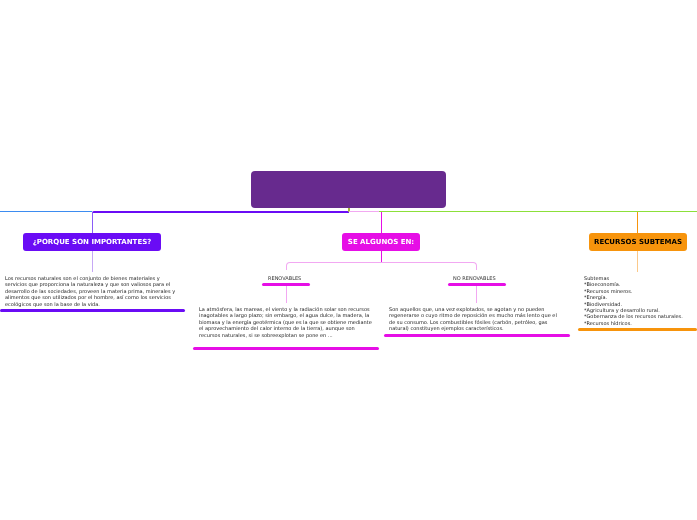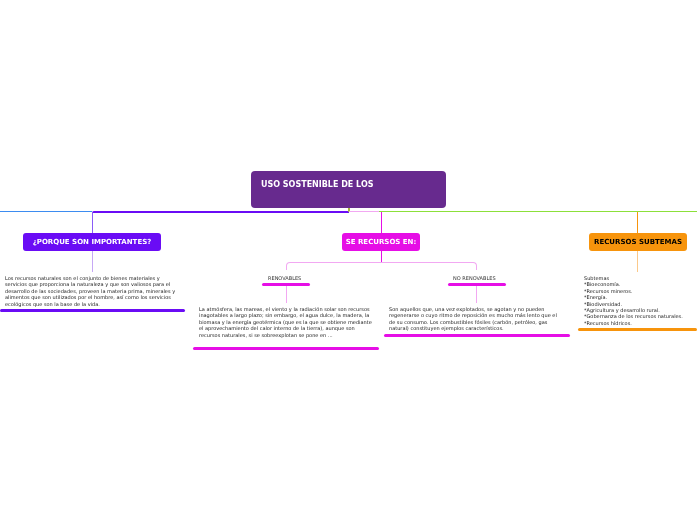--- a/index.html
+++ b/index.html
@@ -38,32 +38,31 @@
 <div class="line" style="left:0;top:211px;width:92px;height:1px;background:#3d8cf0;"></div>
 <div class="line" style="left:92px;top:211px;width:257px;height:2px;background:#6a0cf5;border-top-left-radius:3px;"></div>
 <div class="line" style="left:92px;top:212px;width:1px;height:22px;background:#8a5cf7;"></div>
 <div class="line" style="left:348px;top:207px;width:2px;height:5px;background:#a3b53a;"></div>
 <div class="line" style="left:349px;top:211px;width:32px;height:1px;background:#f2a8f2;"></div>
 <div class="line" style="left:379px;top:211px;width:318px;height:1px;background:#8ce03a;"></div>
 <div class="line" style="left:381px;top:212px;width:1px;height:22px;background:#e60ee6;"></div>
 <div class="line" style="left:637px;top:212px;width:1px;height:22px;background:#f7940c;"></div>
 
 <div class="central">
-  <div>USO SOSTENIBLE DE LOS</div>
 </div>
 
 <div class="topic" style="left:23px;top:233px;width:138px;background:#6a0cf5;">
   <span>¿PORQUE SON IMPORTANTES?</span>
 </div>
 <div class="line" style="left:92px;top:251px;width:1px;height:21px;background:#c6a8f5;"></div>
 <div class="text-block" style="left:5px;top:275px;width:178px;">Los recursos naturales son el conjunto de bienes materiales y servicios que proporciona la naturaleza y que son valiosos para el desarrollo de las sociedades, proveen la materia prima, minerales y alimentos que son utilizados por el hombre, así como los servicios ecológicos que son la base de la vida.</div>
 <div class="underline" style="left:0;top:309px;width:185px;background:#6a0cf5;"></div>
 
 <div class="topic" style="left:342px;top:233px;width:78px;background:#e60ee6;">
-  <span>SE RECURSOS EN:</span>
+  <span>SE ALGUNOS EN:</span>
 </div>
 <div class="line" style="left:381px;top:251px;width:1px;height:11px;background:#e60ee6;"></div>
 <div class="line" style="left:286px;top:262px;width:191px;height:8px;border-top:1px solid #f2a8f2;border-left:1px solid #f2a8f2;border-right:1px solid #f2a8f2;border-top-left-radius:4px;border-top-right-radius:4px;box-sizing:border-box;"></div>
 
 <div class="sub-label" style="left:268px;top:275px;">RENOVABLES</div>
 <div class="underline" style="left:262px;top:283px;width:48px;background:#e60ee6;"></div>
 <div class="line" style="left:286px;top:286px;width:1px;height:17px;background:#f2a8f2;"></div>
 <div class="text-block" style="left:199px;top:306px;width:175px;">La atmósfera, las mareas, el viento y la radiación solar son recursos inagotables a largo plazo; sin embargo, el agua dulce, la madera, la biomasa y la energía geotérmica (que es la que se obtiene mediante el aprovechamiento del calor interno de la tierra), aunque son recursos naturales, si se sobreexplotan se pone en ...</div>
 <div class="underline" style="left:193px;top:347px;width:186px;background:#e60ee6;"></div>
 

